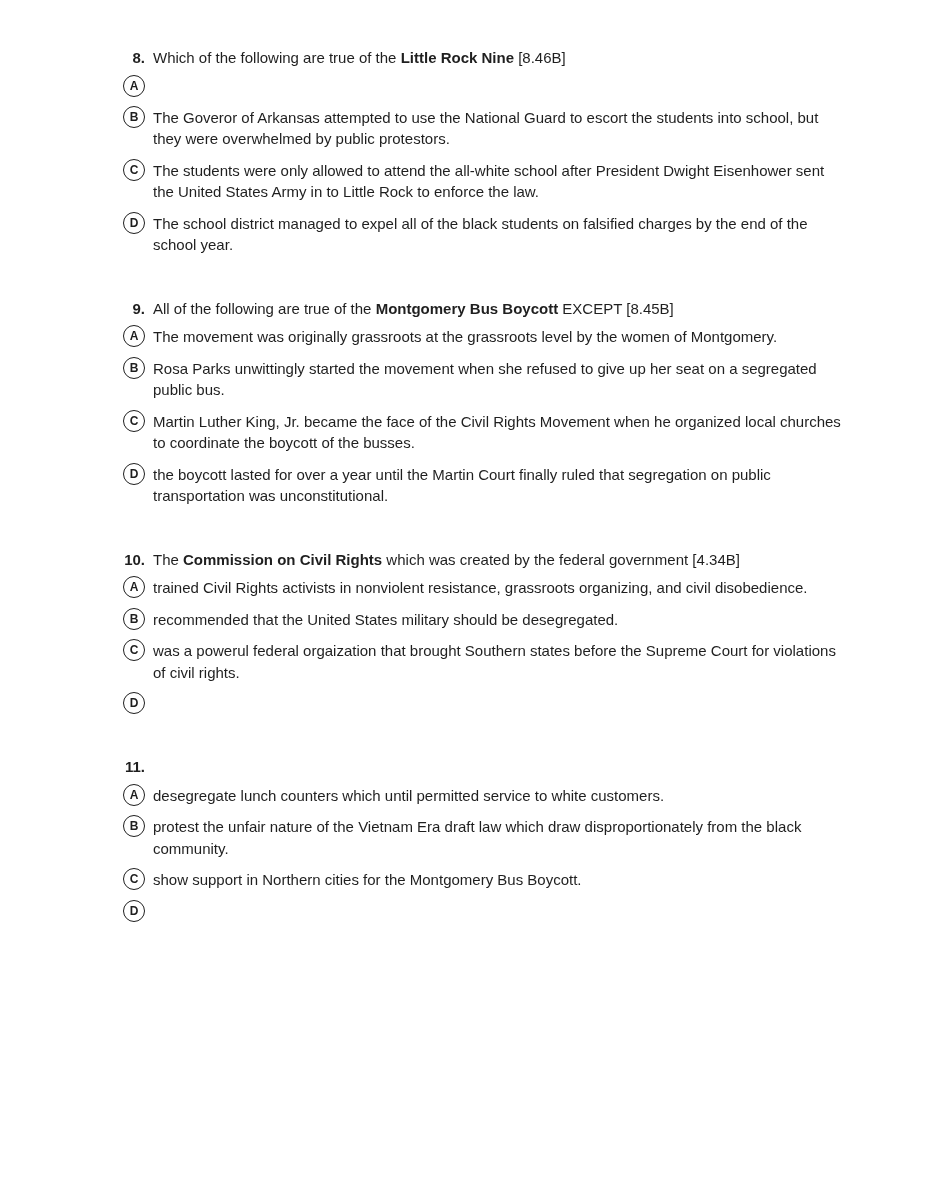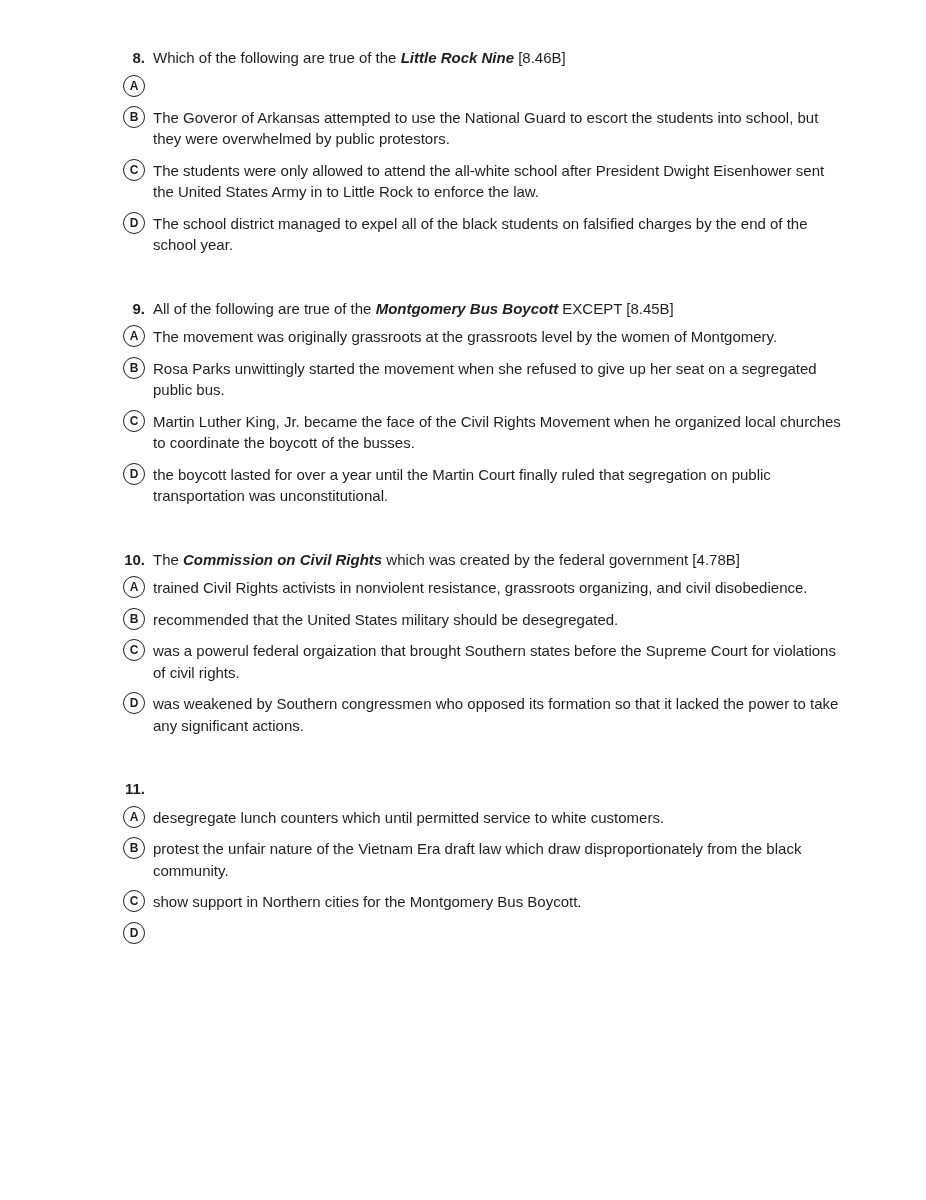--- a/index.html
+++ b/index.html
@@ -53,21 +53,21 @@
     margin-top: -1px;
     background: #ffffff;
   }
   .bubble span {
     font-weight: 700;
     font-size: 12px;
     line-height: 1;
     letter-spacing: 0;
     color: #1f1f1f;
   }
-  .text b { font-weight: 700; font-style: italic; }
+  .text b { font-weight: 700; }
   .text i { font-style: italic; }
 </style>
 </head>
 <body>
 
 <div class="page">
 
   <div class="question">
     <div class="row prompt-row">
       <div class="label-col">
@@ -147,21 +147,21 @@
         </div>
       <div class="text"><span>the boycott lasted for over a year until the Martin Court finally ruled that segregation on public transportation was unconstitutional.</span><i></i><span></span></div>
     </div>
   </div>
 
   <div class="question">
     <div class="row prompt-row">
       <div class="label-col">
           <span class="qnum">10.</span>
         </div>
-      <div class="text"><span>The </span><b>Commission on Civil Rights</b><span> which was created by the federal government [4.78B]</span></div>
+      <div class="text"><span>The </span><b>Commission on Civil Rights</b><span> which was created by the federal government [4.34B]</span></div>
     </div>
     <div class="row option-row">
       <div class="label-col">
           <span class="bubble">
             <span>A</span>
           </span>
         </div>
       <div class="text"><span>trained Civil Rights activists in nonviolent resistance, grassroots organizing, and civil disobedience.</span><i></i><span></span></div>
     </div>
     <div class="row option-row">
@@ -179,21 +179,20 @@
           </span>
         </div>
       <div class="text"><span>was a powerul federal orgaization that brought Southern states before the Supreme Court for violations of civil rights.</span><i></i><span></span></div>
     </div>
     <div class="row option-row">
       <div class="label-col">
           <span class="bubble">
             <span>D</span>
           </span>
         </div>
-      <div class="text"><span>was weakened by Southern congressmen who opposed its formation so that it lacked the power to take any significant actions.</span><i></i><span></span></div>
     </div>
   </div>
 
   <div class="question">
     <div class="row prompt-row">
       <div class="label-col">
           <span class="qnum">11.</span>
         </div>
     </div>
     <div class="row option-row">

